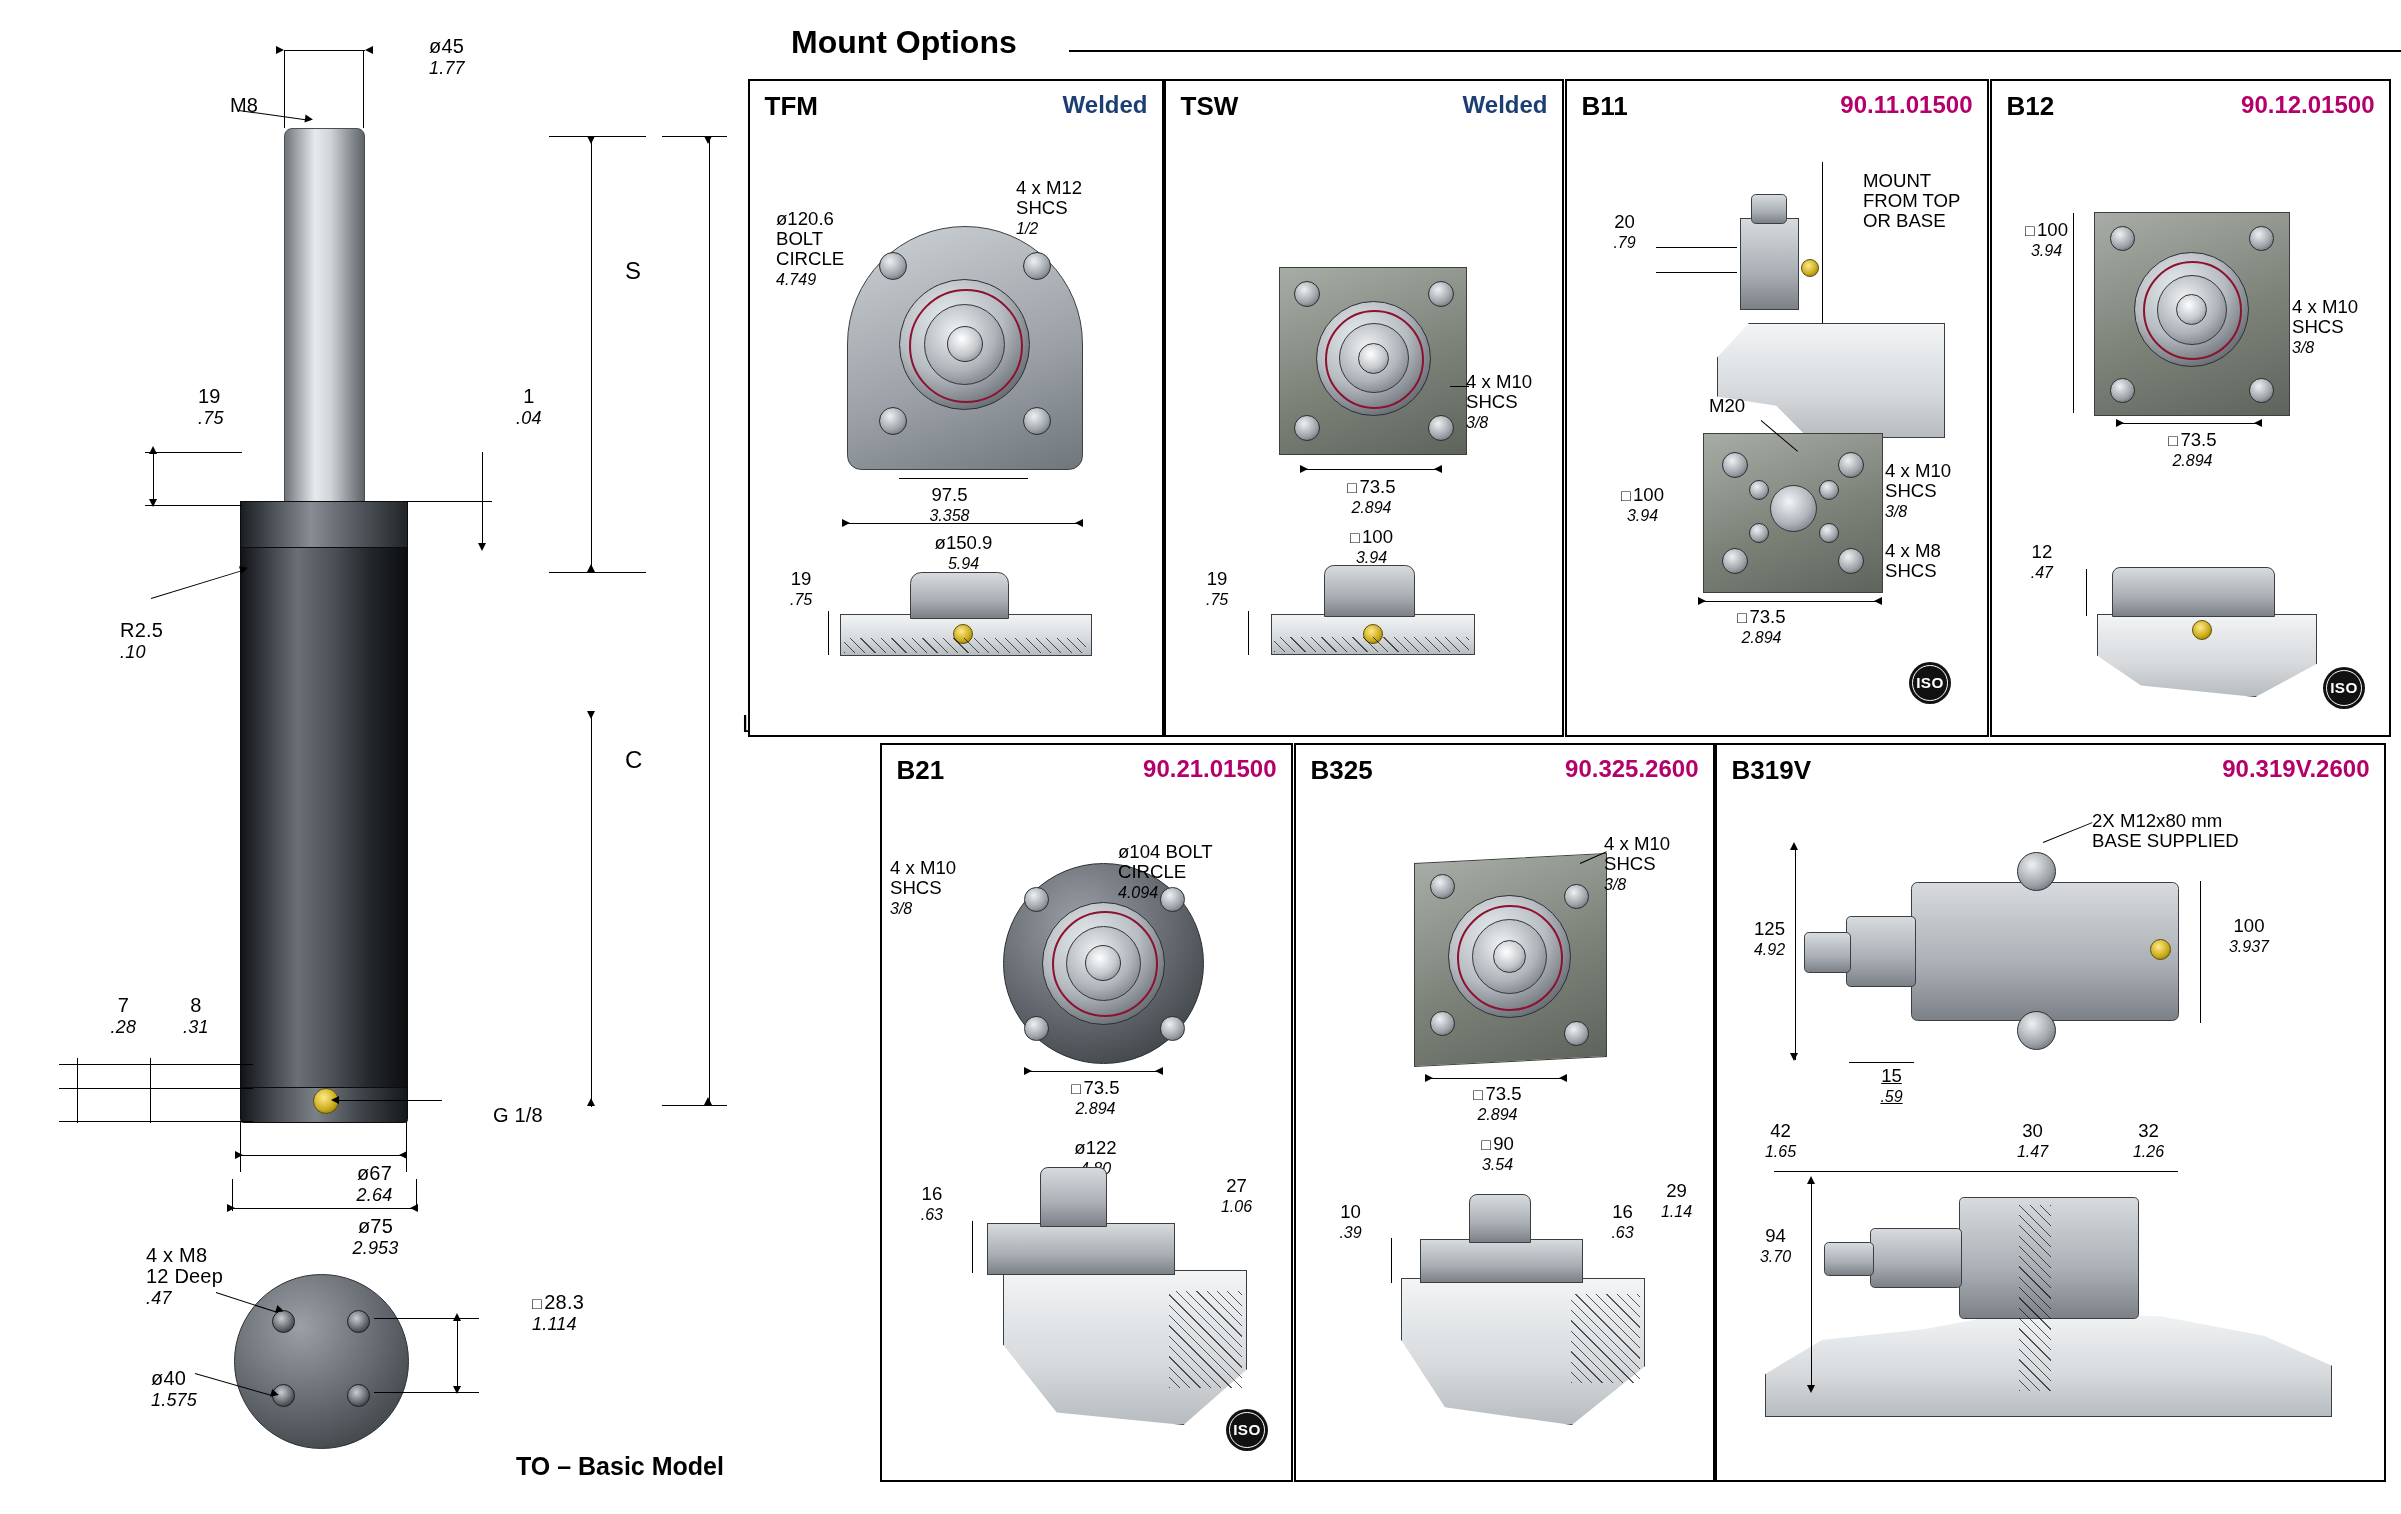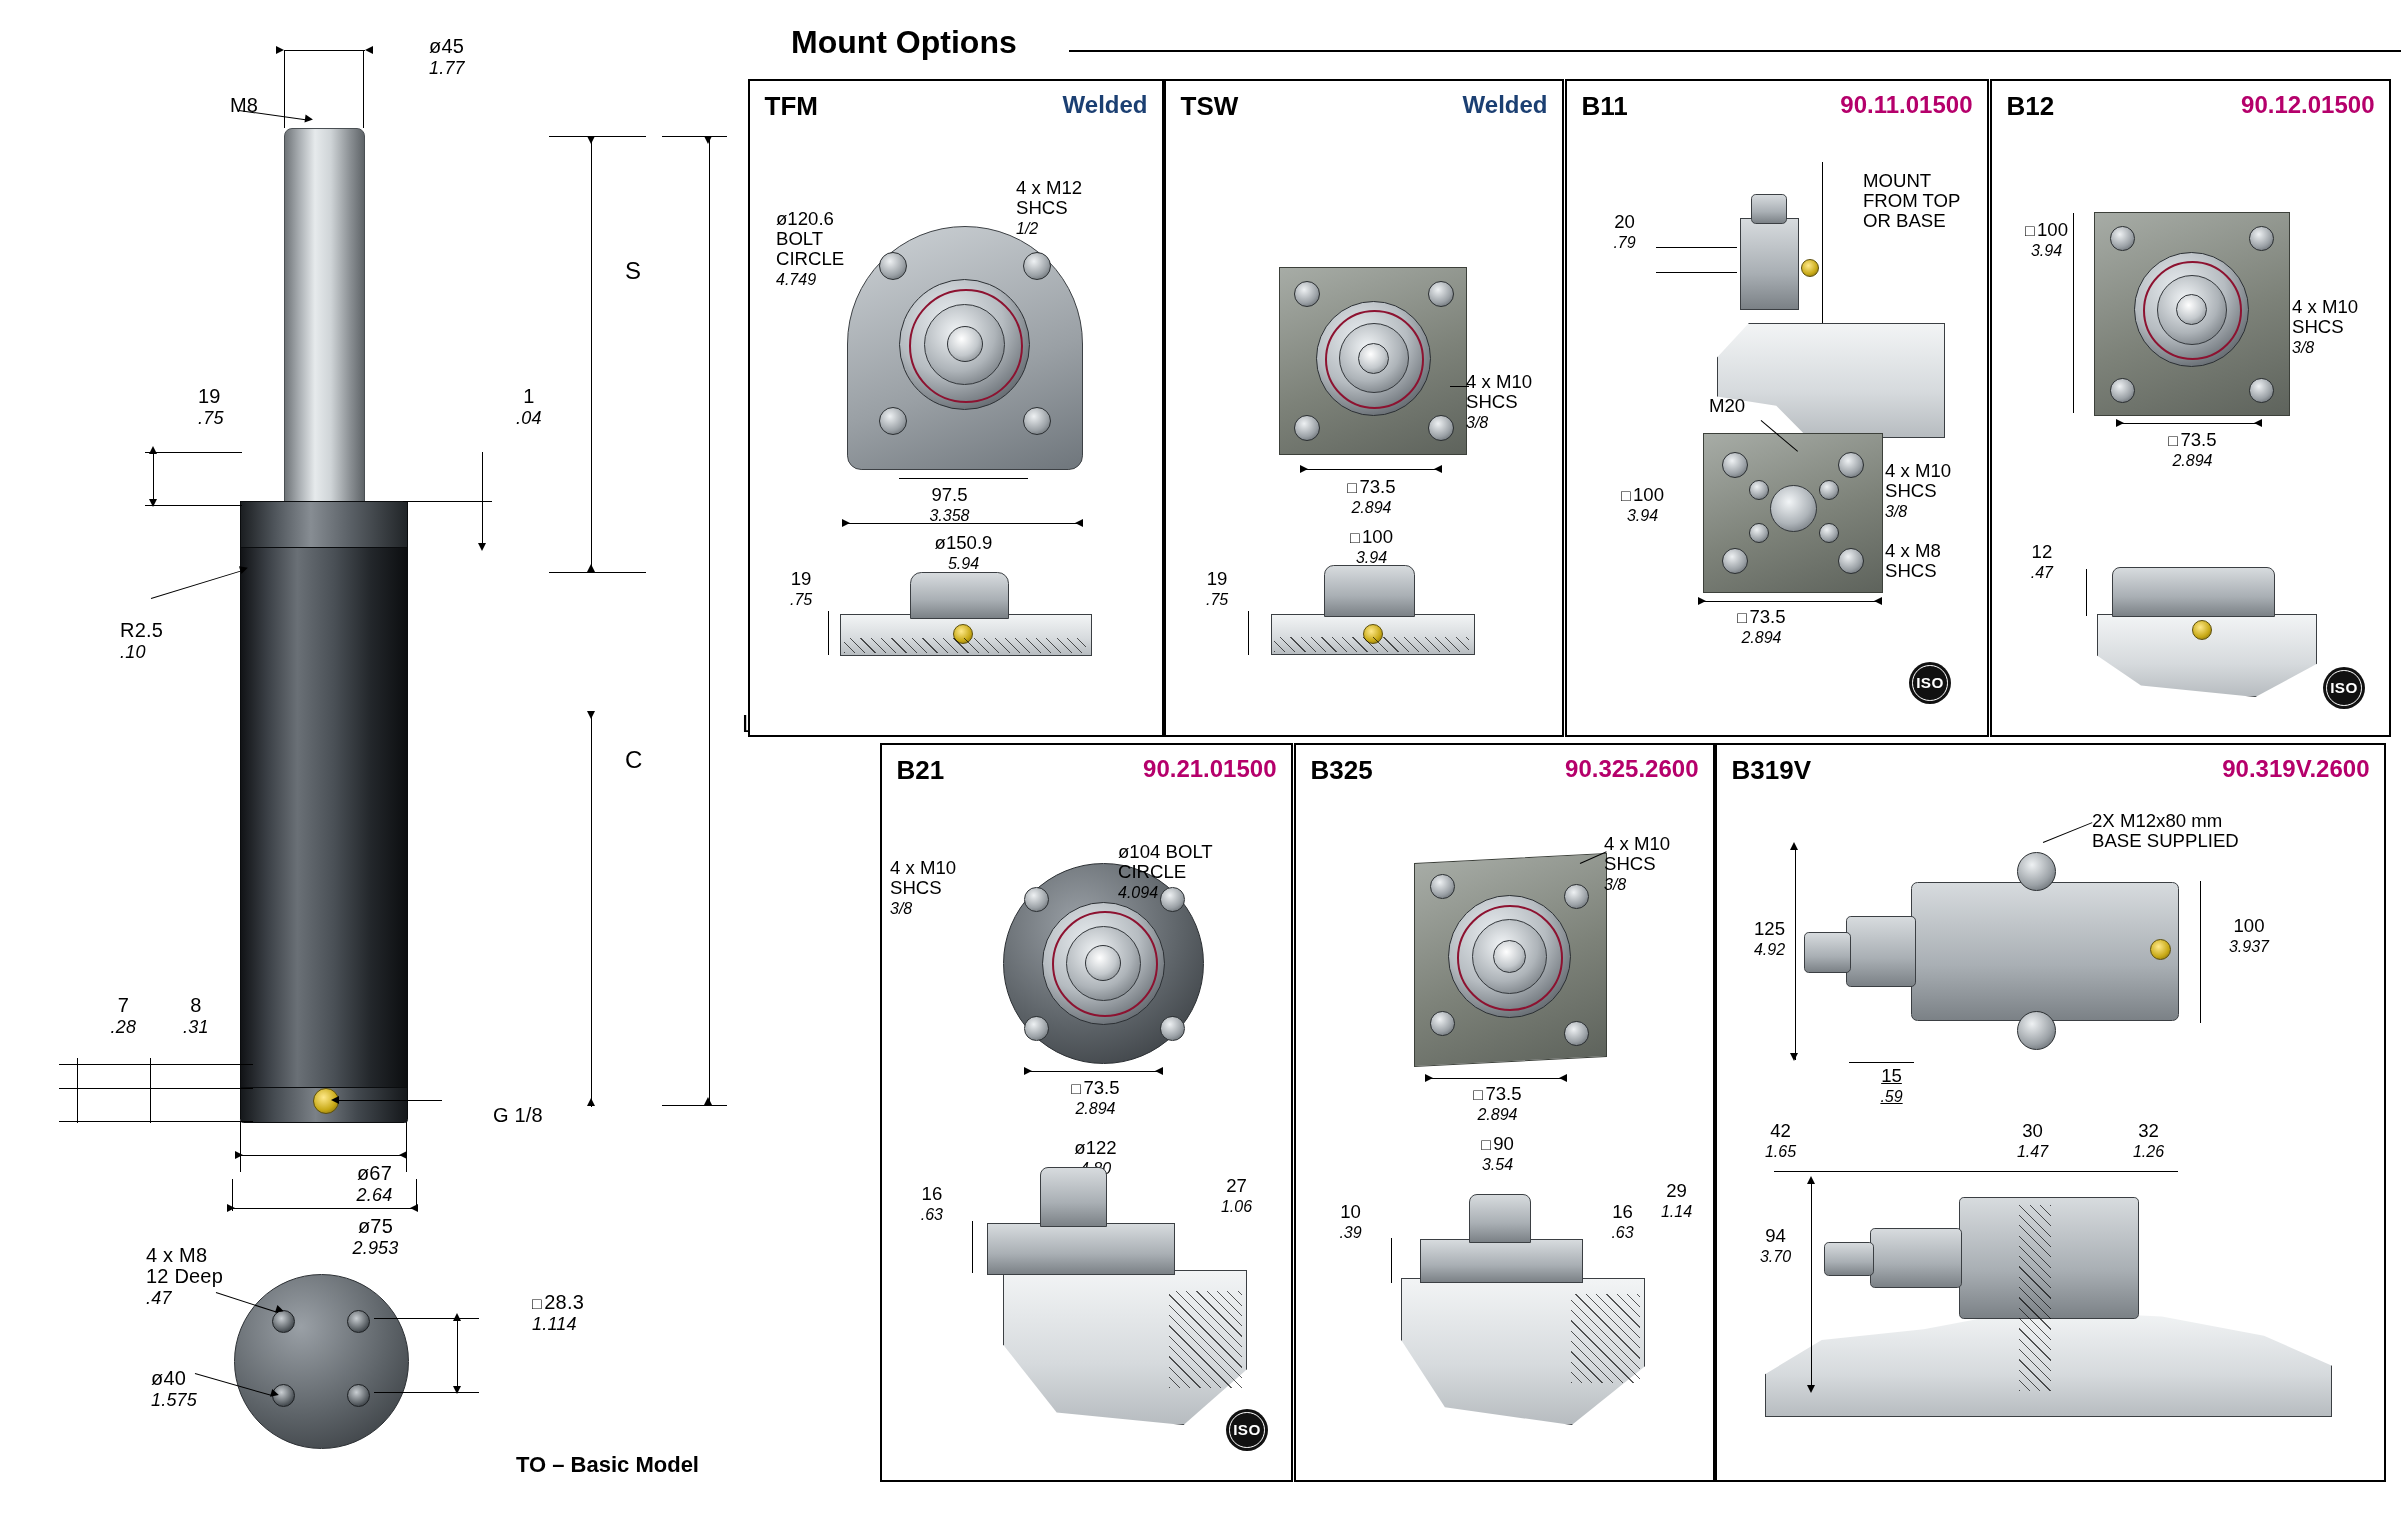--- a/index.html
+++ b/index.html
@@ -34,21 +34,21 @@
   .capBot{position:absolute;
      background:linear-gradient(90deg,#15181b 0%,#454b51 20%,#7b8187 45%,#42484e 70%,#15181b 100%);
      border:0.8px solid #0a0c0e;border-radius:0 0 3.2px 3.2px;}
   .portDot{position:absolute;border-radius:50%;background:radial-gradient(circle at 40% 35%,#ffe98a,#c8a916 60%,#6d5c0c);border:0.8px solid #5d4f0a;}
 
   .circBase{position:absolute;border-radius:50%;
      background:radial-gradient(circle at 38% 30%,#9aa0a6,#5d6368 55%,#2e3236 100%);
      border:1.6px solid #2b2f33;}
   .holeS{position:absolute;border-radius:50%;background:radial-gradient(circle at 40% 35%,#c9ced2,#4a5055 70%,#23272a);border:0.8px solid #1d2023;}
 
-  .caption{font-size:22px;font-weight:bold;}
+  .caption{font-size:25px;font-weight:bold;}
 
   
   #mount-header{left:743px;top:24px;font-size:32px;font-weight:bold;}
   #mount-rule{left:1021px;top:50px;width:1365px;height:2.4px;background:#000;}
   #mount-rule-cap{left:2384px;top:50px;width:2.4px;height:18px;background:#000;}
 
   .card{position:absolute;border:2.4px solid #000;background:#fff;}
   .card .code{position:absolute;left:14.5px;top:9.7px;font-size:26px;font-weight:bold;}
   .card .pn{position:absolute;right:14.5px;top:9.7px;font-size:24px;font-weight:bold;color:#b5006b;}
   .card .pn.welded{color:#1b3f72;}

